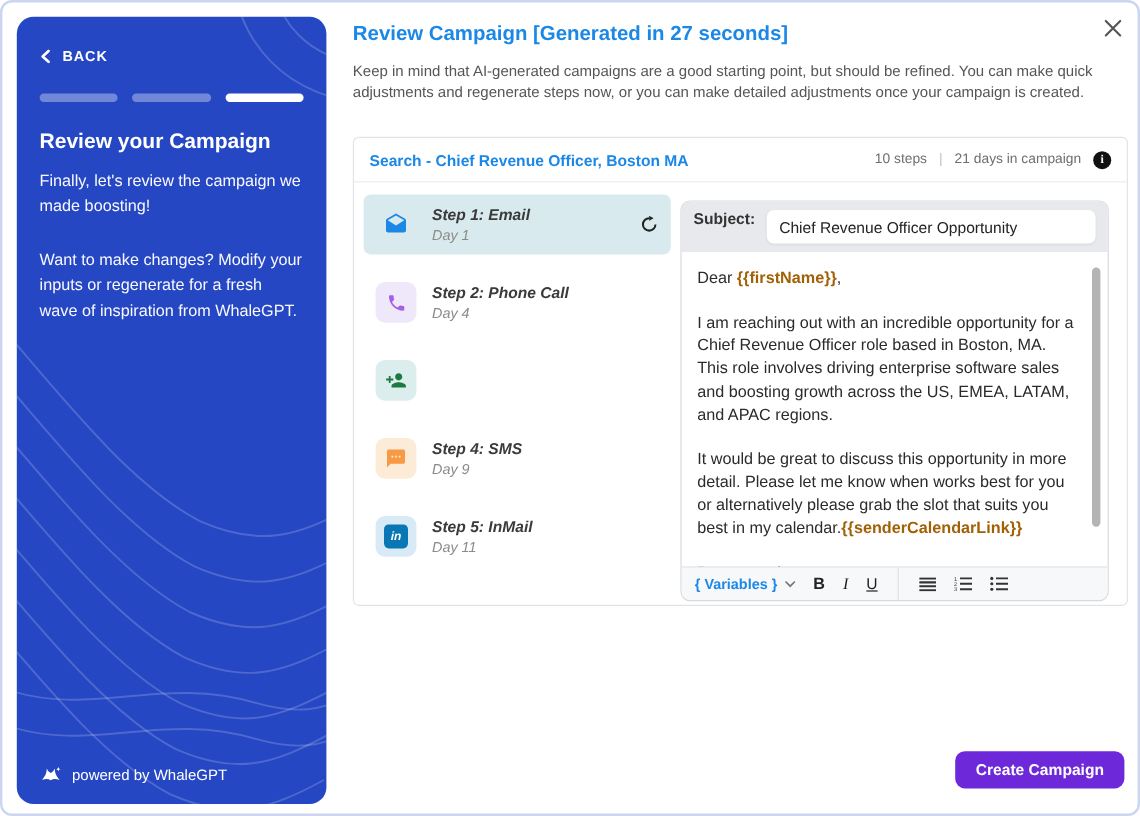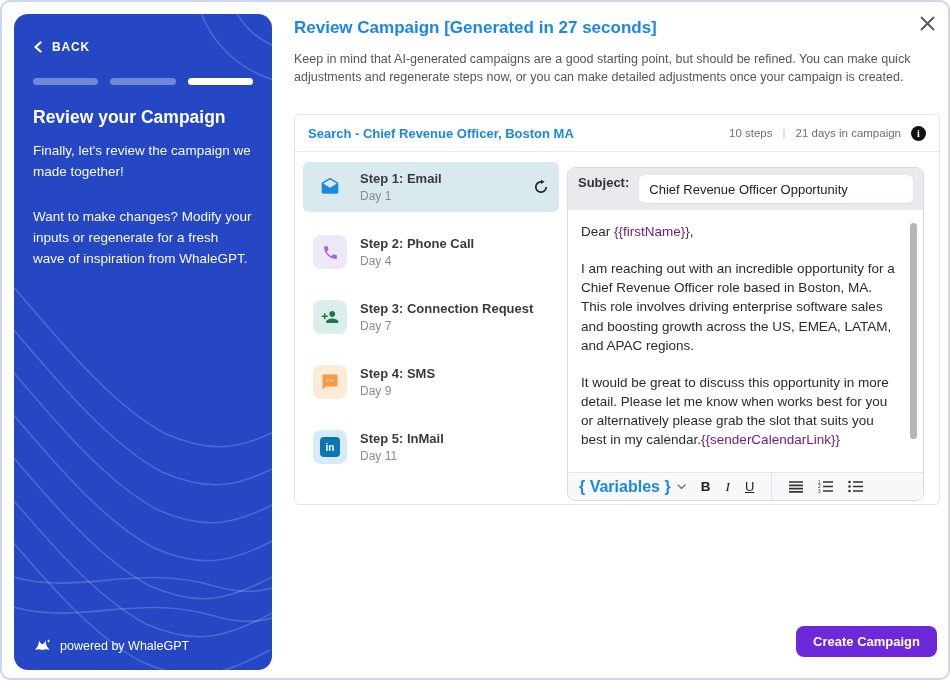--- a/index.html
+++ b/index.html
@@ -37,46 +37,46 @@
   .card { position:absolute; left:292px; top:112px; width:646px; height:391px; border:1px solid #e4e4e6; border-radius:5px; background:#fff; }
   .card-header { height:37px; display:flex; align-items:center; padding:0 13px; border-bottom:1px solid #ececee; }
   .camp-name { font-size:13px; font-weight:700; color:#1b87e6; cursor:pointer; }
   .camp-meta { margin-left:auto; display:flex; align-items:center; gap:10px; font-size:11.5px; color:#6e6e6e; }
   .meta-sep { color:#c0c0c0; }
   .info-dot { width:15px; height:15px; border-radius:50%; background:#111; color:#fff; font-size:10px; font-weight:700; display:flex; align-items:center; justify-content:center; cursor:pointer; font-family:"Liberation Serif", serif; }
 
   .card-body { display:flex; height:353px; }
 
   
-  .steps-col { width:272px; padding:10px 8px 0 8px; }
+  .steps-col { width:272px; padding:10px 8px 0 8px;font-style:italic; }
   .step-row { display:flex; align-items:center; gap:13px; height:50px; padding:0 10px; border-radius:6px; margin-bottom:15px; cursor:pointer; }
   .step-row.selected { background:#d8eaed; }
   .step-tile { width:34px; height:34px; border-radius:8px; display:flex; align-items:center; justify-content:center; flex:0 0 auto; }
   .tile-phone { background:#efe7fa; }
   .tile-conn  { background:#dcedee; }
   .tile-sms   { background:#fcebd6; }
   .tile-inmail{ background:#d7eaf6; }
   .inmail-badge { width:20px; height:20px; border-radius:4px; background:#0a77b5; color:#fff; font-size:10px; font-weight:700; display:flex; align-items:center; justify-content:center; }
   .step-texts { display:flex; flex-direction:column; }
   .step-label { font-size:13px; font-weight:600; color:#3a3a3a; }
   .step-day { font-size:12px; color:#8b8b8b; margin-top:3px; }
   .step-refresh { margin-left:auto; cursor:pointer; display:flex; }
 
   
   .editor { flex:1; margin:15px 15px 4px 0; border:1px solid #d8dade; border-radius:8px; display:flex; flex-direction:column; background:#fff; overflow:hidden; }
   .subject-bar { background:#e8e9ec; padding:7px 10px; display:flex; align-items:flex-start; gap:10px; }
   .subject-label { font-size:13px; font-weight:600; color:#333; }
   .subject-input { flex:1; height:28px; border:none; outline:none; background:#fff; border-radius:6px; padding:0 10px; font-size:13px; color:#222; font-family:"Liberation Sans", sans-serif; box-shadow:0 1px 2px rgba(0,0,0,.05); }
   .email-body { flex:1; position:relative; padding:12px 26px 0 13px; font-size:13.5px; line-height:1.42; color:#2b2b2b; overflow:hidden; }
   .email-body p { margin-bottom:18px; }
-  .var { color:#701a75; }
+  .var { color:#a16207;font-weight:bold; }
   .scroll-thumb { position:absolute; right:6px; top:13px; width:7px; height:216px; border-radius:4px; background:#b4b4b4; cursor:pointer; }
   .editor-toolbar { height:28px; background:#f7f8fa; border-top:1px solid #e2e4e8; display:flex; align-items:center; padding:0 11px; gap:15px; }
   .vars-btn { display:flex; align-items:center; gap:6px; cursor:pointer; }
-  .vars-label { font-size:16px; font-weight:700; color:#1b87e6; }
+  .vars-label { font-size:12px; font-weight:700; color:#1b87e6; }
   .tb-b { font-size:13.5px; font-weight:700; color:#222; cursor:pointer; }
   .tb-i { font-size:13.5px; font-style:italic; font-family:"Liberation Serif", serif; color:#222; cursor:pointer; }
   .tb-u { font-size:13px; text-decoration:underline; color:#222; cursor:pointer; }
   .tb-div { width:1px; align-self:stretch; background:#e0e2e6; margin:0 2px; }
   .tb-ic { display:flex; cursor:pointer; }
 
   
   .create-btn {
     position:absolute; right:11px; top:624px; height:31px; padding:0 17px;
     background:#6d28d9; color:#fff; border:none; border-radius:8px;
@@ -116,21 +116,21 @@
         <span class="back-label">BACK</span>
       </div>
 
       <div class="progress-row">
         <div class="pbar"></div>
         <div class="pbar"></div>
         <div class="pbar active"></div>
       </div>
 
       <h2 class="side-title">Review your Campaign</h2>
-      <p class="side-p">Finally, let's review the campaign we made together!</p>
+      <p class="side-p">Finally, let's review the campaign we made boosting!</p>
       <p class="side-p">Want to make changes? Modify your inputs or regenerate for a fresh wave of inspiration from WhaleGPT.</p>
 
       <div class="side-footer">
         <svg width="19" height="16" viewBox="0 0 19 16">
           <path d="M2 12 C4.5 9 6 6.5 6 2.5 C7 4.6 8 5.6 9.3 6.2 C10.6 5.6 11.6 4.6 12.6 2.5 C12.6 6.5 14.1 9 16.6 12 C14 11 11.5 10.8 9.3 12.2 C7.1 10.8 4.6 11 2 12 Z" fill="#fff"></path>
           <path d="M15.6 1.2 l0.55 1.25 L17.4 3 l-1.25 0.55 L15.6 4.8 l-0.55-1.25 L13.8 3 l1.25-0.55 Z" fill="#fff"></path>
         </svg>
         <span>powered by WhaleGPT</span>
       </div>
     </div>
@@ -187,24 +187,20 @@
             <span class="step-label">Step 2: Phone Call</span>
             <span class="step-day">Day 4</span>
           </div>
         </div>
 
         <div class="step-row">
           <div class="step-tile tile-conn">
             <svg width="18" height="18" viewBox="0 0 24 24">
                 <path fill="#1d7a3e" d="M15 12c2.21 0 4-1.79 4-4s-1.79-4-4-4-4 1.79-4 4 1.79 4 4 4zm-9-2V7H4v3H1v2h3v3h2v-3h3v-2H6zm9 4c-2.67 0-8 1.34-8 4v2h16v-2c0-2.66-5.33-4-8-4z"></path>
               </svg>
-          </div>
-          <div class="step-texts">
-            <span class="step-label">Step 3: Connection Request</span>
-            <span class="step-day">Day 7</span>
           </div>
         </div>
 
         <div class="step-row">
           <div class="step-tile tile-sms">
             <svg width="18" height="18" viewBox="0 0 24 24">
                 <path fill="#f79a43" d="M20 2H4c-1.1 0-1.99.9-1.99 2L2 22l4-4h14c1.1 0 2-.9 2-2V4c0-1.1-.9-2-2-2zM9 11H7V9h2v2zm4 0h-2V9h2v2zm4 0h-2V9h2v2z"></path>
               </svg>
           </div>
           <div class="step-texts">

